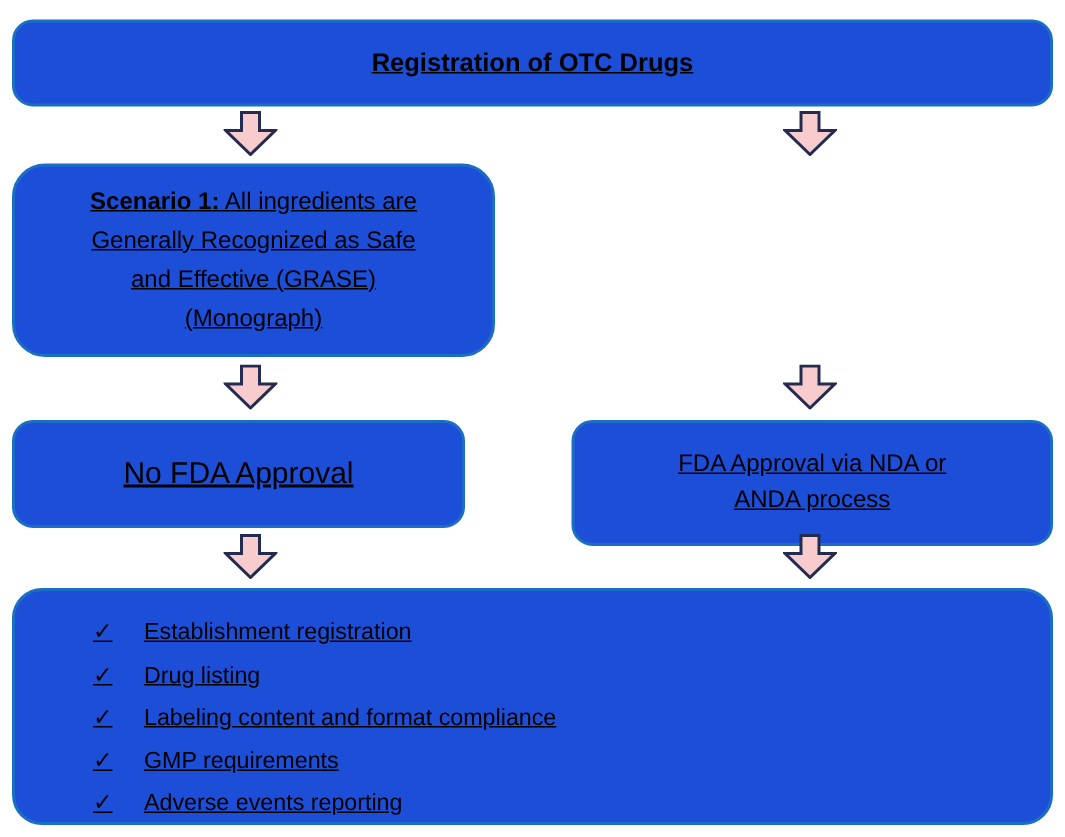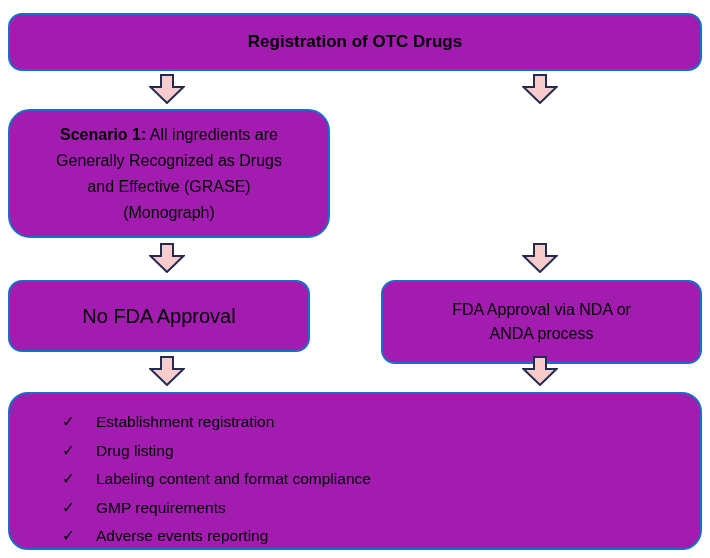--- a/index.html
+++ b/index.html
@@ -15,25 +15,26 @@
     position: relative;
     width: 710px;
     height: 558px;
     background: var(--bg, #fff);
     overflow: hidden;
   }
   .node {
     position: absolute;
     box-sizing: border-box;
     border: 2px solid var(--box-border, #1a6fc4);
-    background: #a21caf;
+    background: #1d4ed8;
     display: flex;
     align-items: center;
     justify-content: center;
     text-align: center;
+    text-decoration: underline;
   }
   .pre-line { white-space: pre-line; }
   .bold { font-weight: bold; margin-top: 23px; }
 
   .top-box {
     left: 8px; top: 13px;
     width: 694px; height: 58px;
     border-radius: 14px;
     font-size: 17px;
     font-weight: bold;
@@ -119,21 +120,21 @@
 
   <svg class="arrow r1-left" viewBox="0 0 36 30" aria-hidden="true">
     <path d="M12 1 L24 1 L24 13 L34.5 13 L18 29 L1.5 13 L12 13 Z"></path>
   </svg>
   <svg class="arrow r1-right" viewBox="0 0 36 30" aria-hidden="true">
     <path d="M12 1 L24 1 L24 13 L34.5 13 L18 29 L1.5 13 L12 13 Z"></path>
   </svg>
 
   <div class="node scenario1-box">
     <div class="pre-line"><span class="bold">Scenario 1:</span><span> All ingredients are
-Generally Recognized as Drugs
+Generally Recognized as Safe
 and Effective (GRASE)
 (Monograph)</span></div>
   </div>
 
 
   <svg class="arrow r2-left" viewBox="0 0 36 30" aria-hidden="true">
     <path d="M12 1 L24 1 L24 13 L34.5 13 L18 29 L1.5 13 L12 13 Z"></path>
   </svg>
   <svg class="arrow r2-right" viewBox="0 0 36 30" aria-hidden="true">
     <path d="M12 1 L24 1 L24 13 L34.5 13 L18 29 L1.5 13 L12 13 Z"></path>

